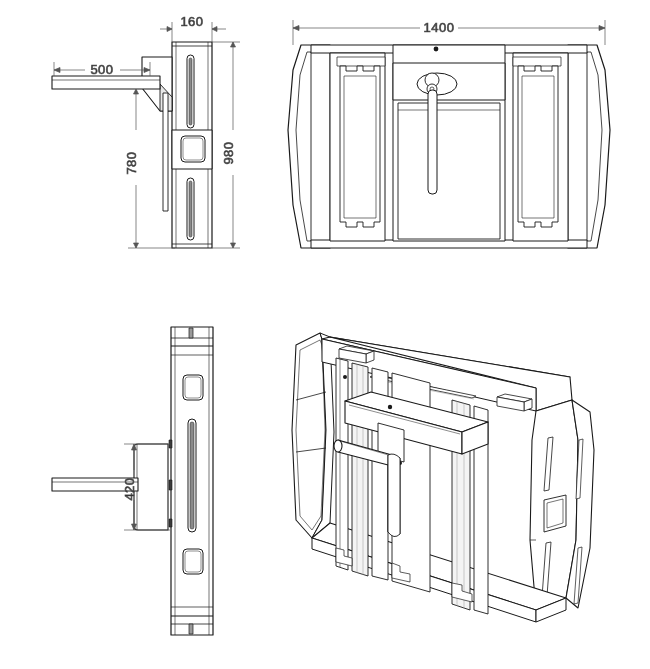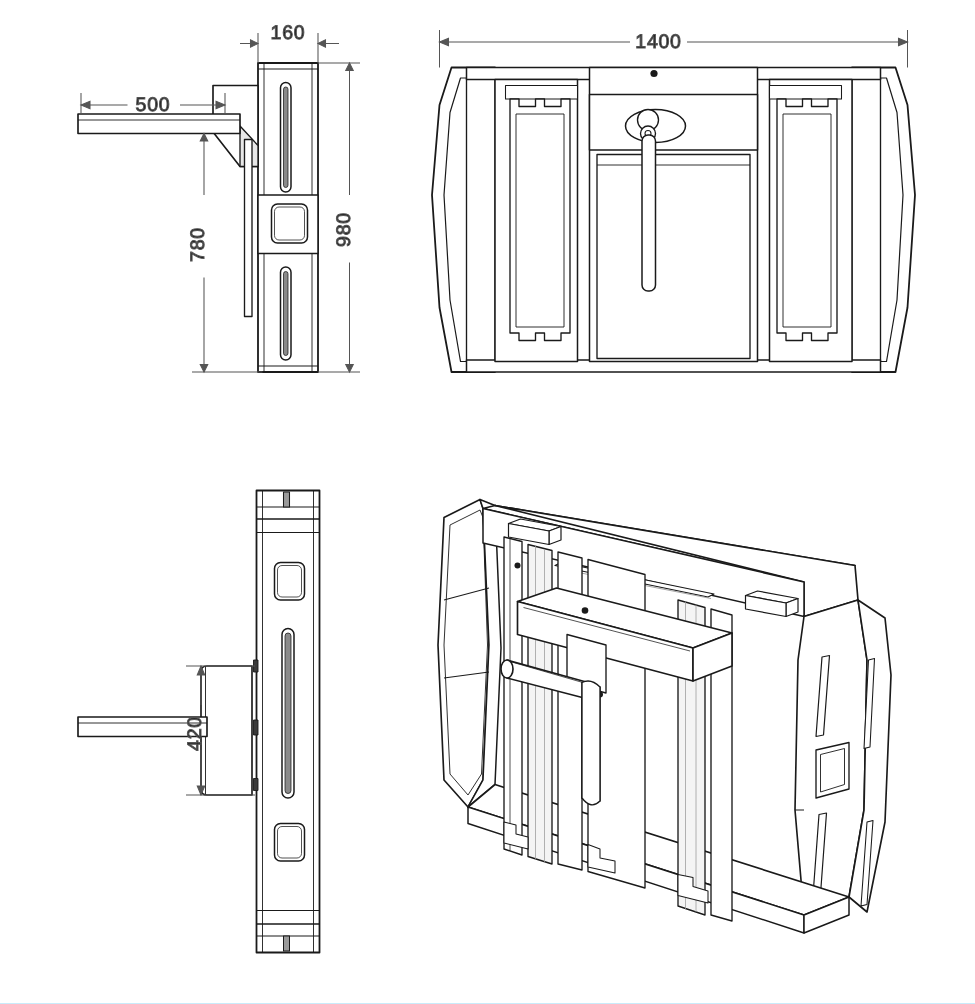--- a/index.html
+++ b/index.html
@@ -1,17 +1,17 @@
 <!DOCTYPE html>
 <html><head>
 <meta charset="utf-8">
 <style>
   html,body{margin:0;padding:0;background:#ffffff;}
   body{width:650px;height:669px;overflow:hidden;font-family:"Liberation Sans",sans-serif;}
-  #sheet{position:relative;width:650px;height:669px;background:#0ea5e9;}
+  #sheet{position:relative;width:650px;height:669px;background:#fdba74;}
   svg{display:block;}
   .dimtext{font-family:"Liberation Sans",sans-serif;font-size:13px;fill:#1a1a1a;letter-spacing:0.5px;}
 </style>
 </head>
 <body>
 
 <div id="sheet">
 <svg width="650" height="669" viewBox="0 0 650 669">
   <rect x="0" y="0" width="650" height="669" fill="#ffffff"></rect>
 

